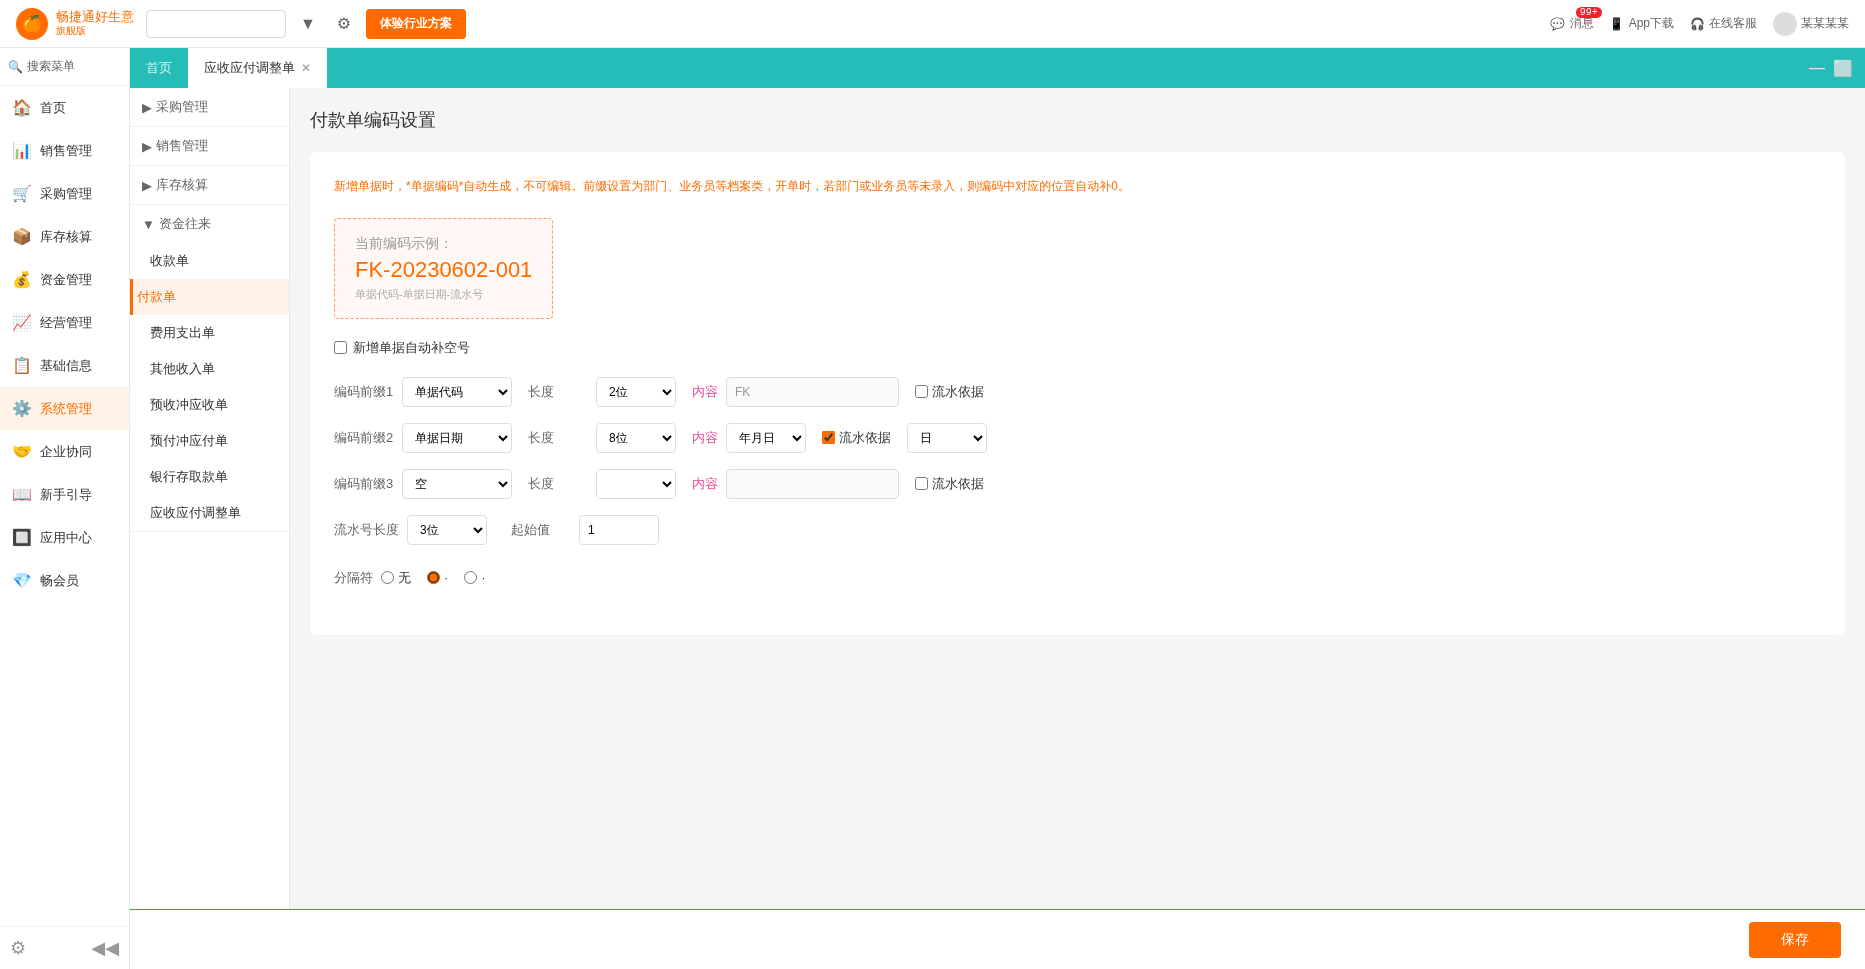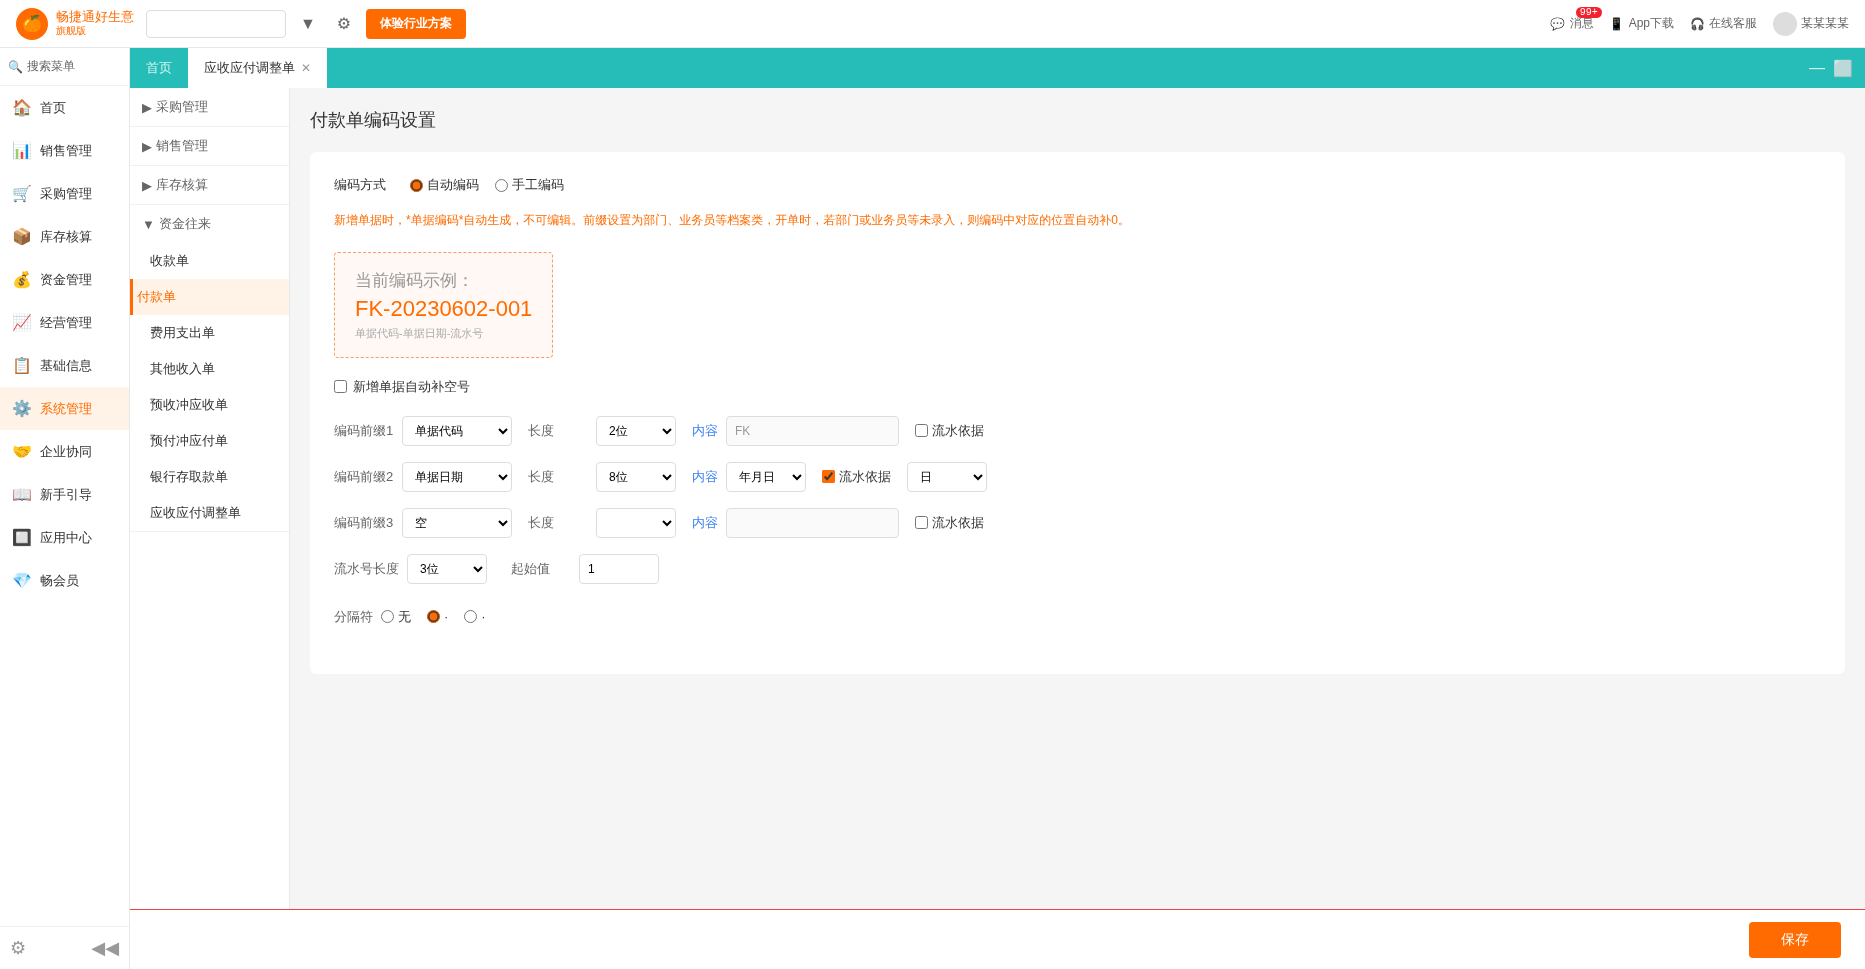--- a/index.html
+++ b/index.html
@@ -104,21 +104,21 @@
 
     
     .code-preview-box {
       border: 1px dashed #ff9966;
       background: #fff8f5;
       border-radius: 4px;
       padding: 16px 20px;
       display: inline-block;
       margin-bottom: 20px;
     }
-    .code-preview-example { font-size: 17px; color: #999; }
+    .code-preview-example { font-size: 14px; color: #999; }
     .code-preview-value { font-size: 22px; color: #ff6b00; font-weight: 500; margin: 4px 0; }
     .code-preview-desc { font-size: 11px; color: #aaa; }
 
     
     .checkbox-row { display: flex; align-items: center; gap: 6px; margin-bottom: 20px; font-size: 13px; color: #333; cursor: pointer; }
     .checkbox-row input[type="checkbox"] { accent-color: #ff6b00; cursor: pointer; }
 
     
     .form-row { display: flex; align-items: center; gap: 16px; margin-bottom: 16px; }
     .form-field { display: flex; align-items: center; gap: 8px; }
@@ -137,21 +137,21 @@
     .field-input {
       height: 30px;
       border: 1px solid #ddd;
       border-radius: 4px;
       padding: 0 8px;
       font-size: 12px;
       min-width: 80px;
       background: #fff;
     }
     .field-input.readonly { background: #fafafa; color: #999; }
-    .content-label { font-size: 13px; color: #3b82f6; }
+    .content-label { font-size: 13px; color: #ec4899; }
 
     
     .inline-check { display: flex; align-items: center; gap: 4px; font-size: 13px; color: #333; }
     .inline-check input[type="checkbox"] { accent-color: #ff6b00; }
 
     
     .flow-num-row { display: flex; align-items: center; gap: 24px; margin-bottom: 24px; }
 
     
     .separator-row { display: flex; align-items: center; gap: 8px; margin-bottom: 24px; }
@@ -356,33 +356,20 @@
             <span>应收应付调整单</span>
           </div>
         </div>
       </div>
 
       <div class="main-panel">
         <div class="page-title">付款单编码设置</div>
 
         <div class="form-card">
           
-          <div class="encoding-method-row">
-            <span class="encoding-label">编码方式</span>
-            <div class="radio-group">
-              <label class="radio-item">
-                <input type="radio" name="encoding" checked="" style="">
-                <span>自动编码</span>
-              </label>
-              <label class="radio-item">
-                <input type="radio" name="encoding" style="">
-                <span>手工编码</span>
-              </label>
-            </div>
-          </div>
 
           
           <div class="info-text">
             <span>新增单据时，*单据编码*自动生成，不可编辑。前缀设置为部门、业务员等档案类，开单时，若部门或业务员等未录入，则编码中对应的位置自动补0。</span>
           </div>
 
           
           <div class="code-preview-box">
             <div class="code-preview-example">当前编码示例：</div>
             <div class="code-preview-value">FK-20230602-001</div>

